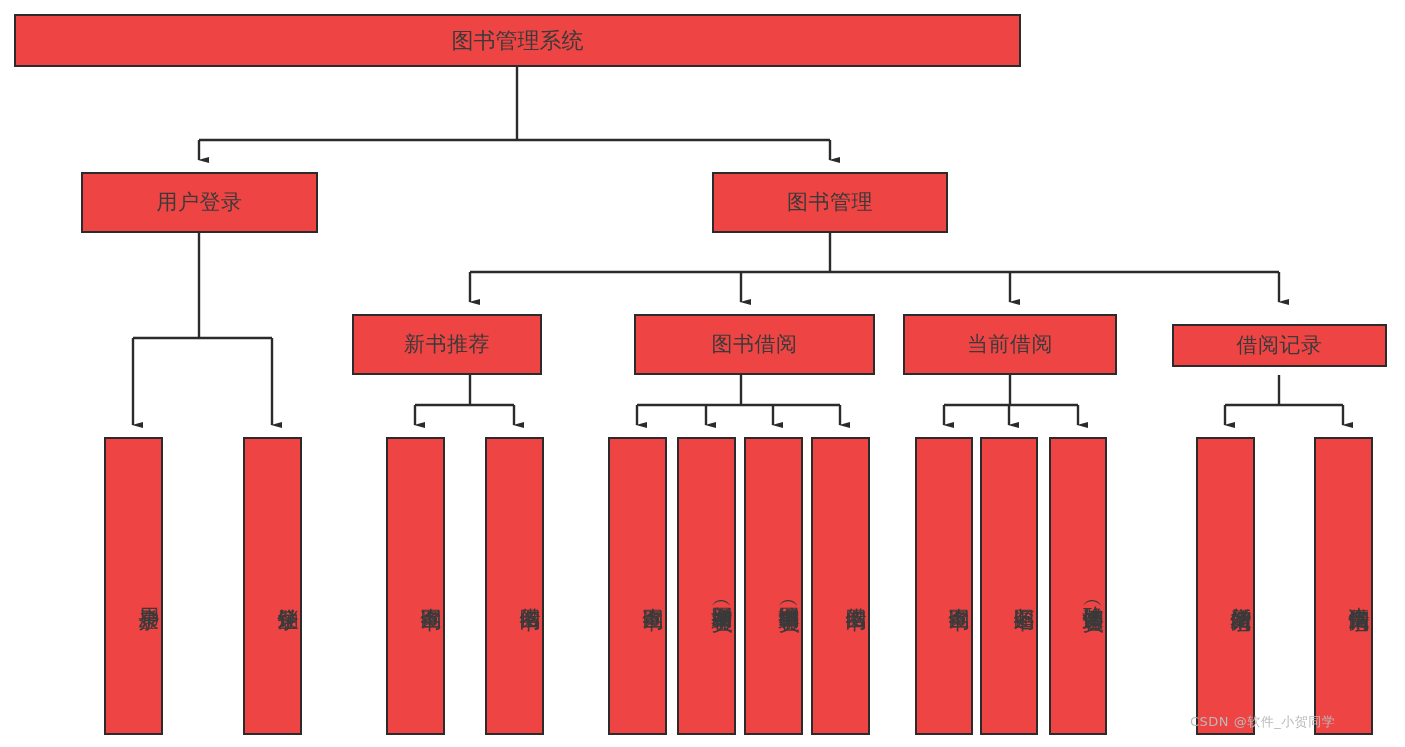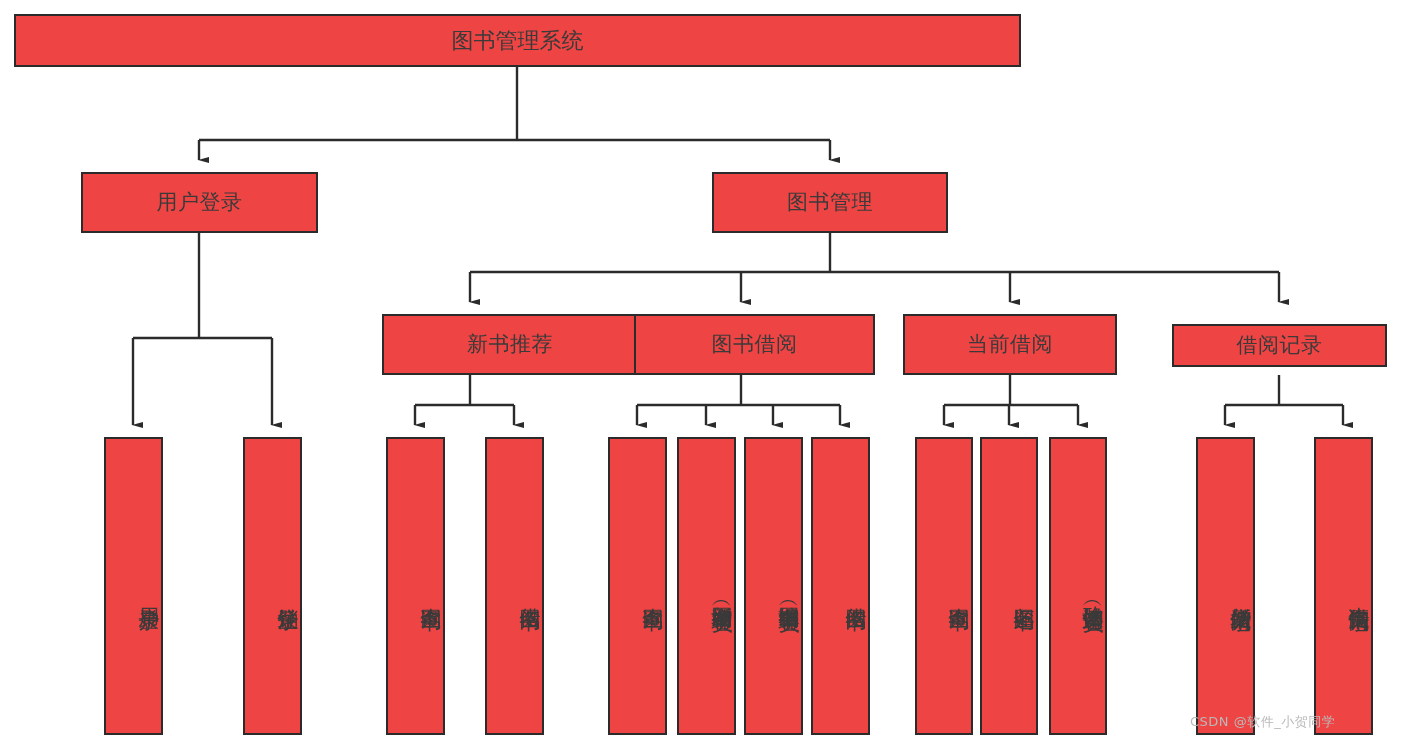--- a/index.html
+++ b/index.html
@@ -128,21 +128,21 @@
     <span>图书管理系统</span>
   </div>
 
   <div class="node h" style="left:81px; top:172px; width:237px; height:61px;">
     <span>用户登录</span>
   </div>
   <div class="node h" style="left:712px; top:172px; width:236px; height:61px;">
     <span>图书管理</span>
   </div>
 
-  <div class="node h" style="left:382px; top:314px; width:256px; height:61px;">
+  <div class="node h" style="left:352px; top:314px; width:190px; height:61px;">
     <span>新书推荐</span>
   </div>
   <div class="node h" style="left:634px; top:314px; width:241px; height:61px;">
     <span>图书借阅</span>
   </div>
   <div class="node h" style="left:903px; top:314px; width:214px; height:61px;">
     <span>当前借阅</span>
   </div>
   <div class="node h" style="left:1172px; top:324px; width:215px; height:43px;">
     <span>借阅记录</span>

